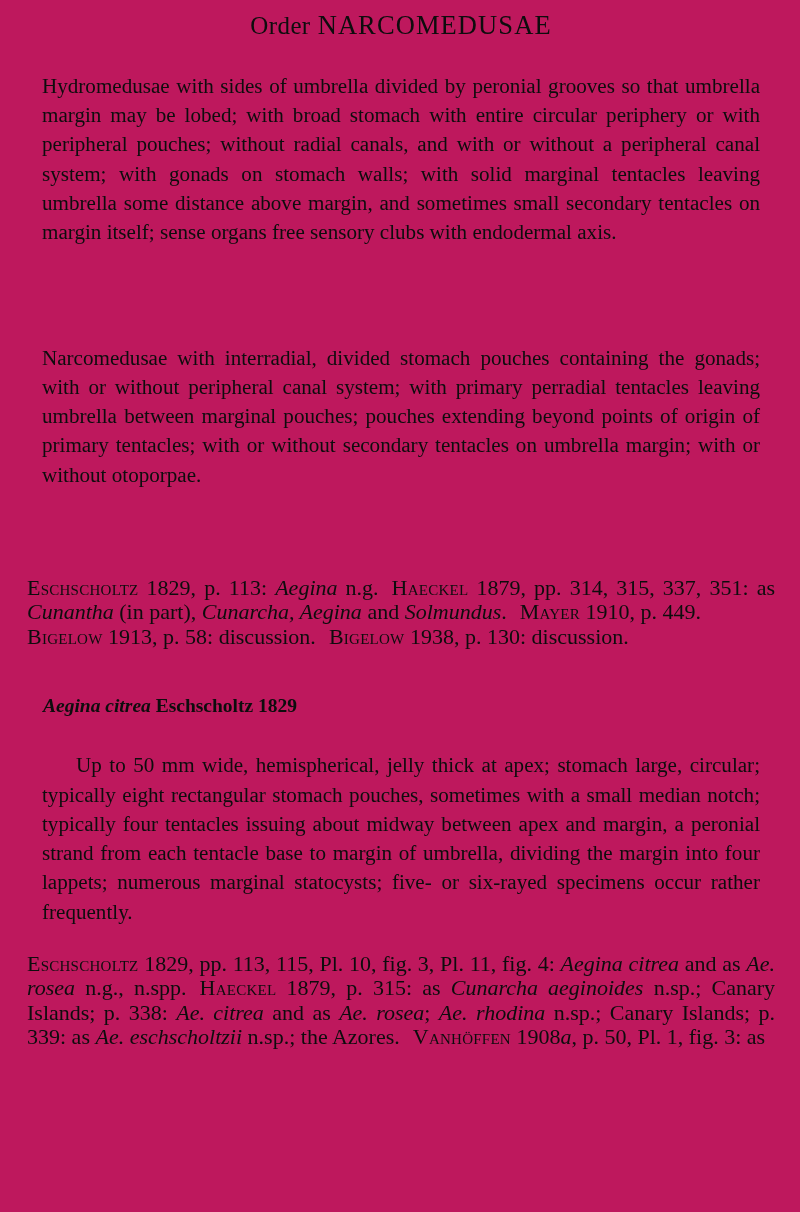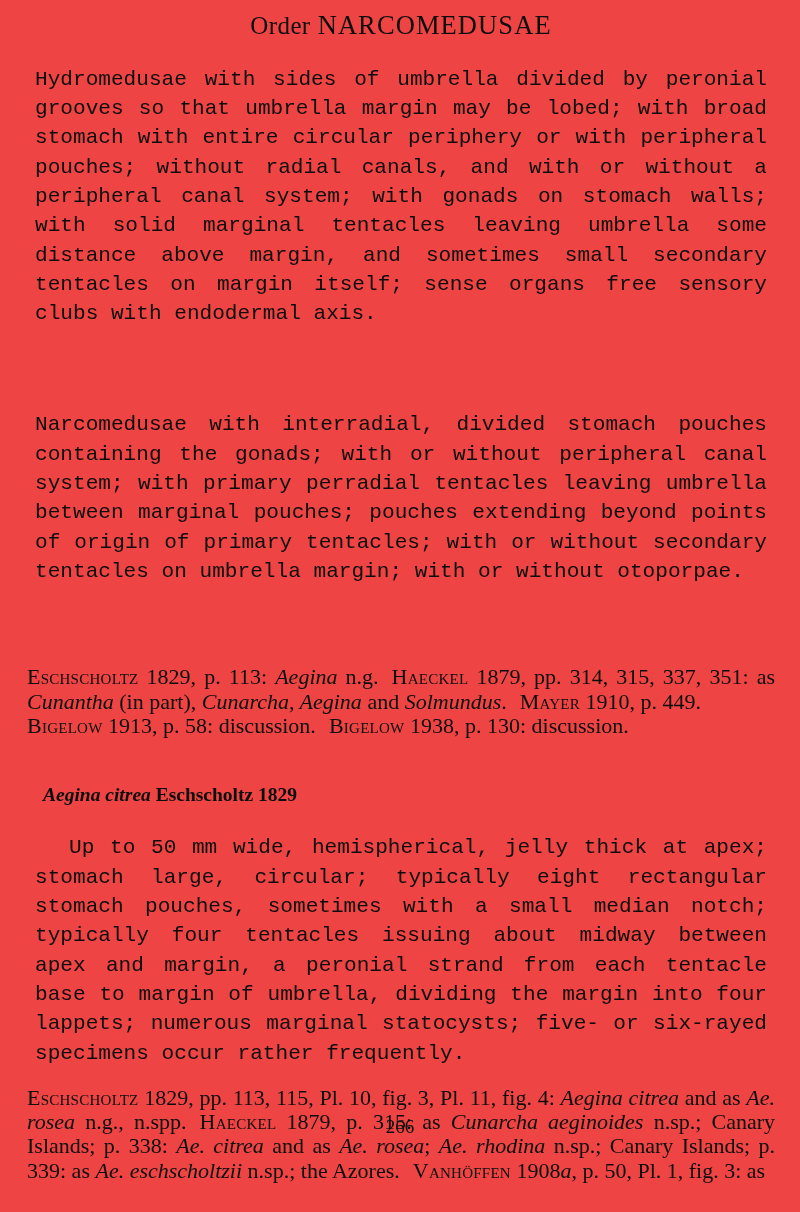--- a/index.html
+++ b/index.html
@@ -5,21 +5,21 @@
   html, body {
     margin: 0;
     padding: 0;
     background: #ffffff;
   }
   .page {
     position: relative;
     width: 800px;
     height: 1212px;
     margin: 0 auto;
-    background: #ef4444;
+    background: #be185d;
     color: #0d0d0d;
     font-family: "Liberation Serif", "DejaVu Serif", serif;
     overflow: hidden;
   }
   .content {
     position: absolute;
     left: 27px;
     top: 0;
     width: 748px;
   }
@@ -73,23 +73,22 @@
   .species-heading .sp-name {
     font-style: italic;
   }
 
   
   .body-par {
     font-size: 21.1px;
     line-height: 29.3px;
     text-align: justify;
     text-justify: inter-word;
-    margin: 8px;
+    margin: 15px;
     hyphens: manual;
-    font-family: Liberation Mono, monospace;
   }
   .body-par.indent {
     text-indent: 34px;
   }
 
   
   .ref-par {
     font-size: 22px;
     line-height: 24.3px;
     text-align: justify;
@@ -173,14 +172,13 @@
     <div class="sp-species-par"></div>
 
     <p class="body-par indent">Up to 50 mm wide, hemispherical, jelly thick at apex; stomach large, circular; typically eight rectangular stomach pouches, sometimes with a small median notch; typically four tentacles issuing about midway between apex and margin, a peronial strand from each tentacle base to margin of umbrella, dividing the margin into four lappets; numerous marginal statocysts; five- or six-rayed specimens occur rather frequently.</p>
 
     <div class="sp-par-ref2"></div>
 
     <p class="ref-par"><span class="sc">Eschscholtz</span><span> 1829, pp. 113, 115, Pl. 10, fig. 3, Pl. 11, fig. 4: </span><span class="it">Aegina citrea</span><span> and as </span><span class="it">Ae. rosea</span><span> n.g., n.spp.</span><span class="gap"></span><span class="sc">Haeckel</span><span> 1879, p. 315: as </span><span class="it">Cunarcha aeginoides</span><span> n.sp.; Canary Islands; p. 338: </span><span class="it">Ae. citrea</span><span> and as </span><span class="it">Ae. rosea</span><span>; </span><span class="it">Ae. rhodina</span><span> n.sp.; Canary Islands; p. 339: as </span><span class="it">Ae. eschscholtzii</span><span> n.sp.; the Azores.</span><span class="gap"></span><span class="sc">Vanhöffen</span><span> 1908</span><span class="it">a</span><span>, p. 50, Pl. 1, fig. 3: as</span></p>
 
   </div>
 
-  <div class="folio">266</div>
 </div>
 
 </body></html>

